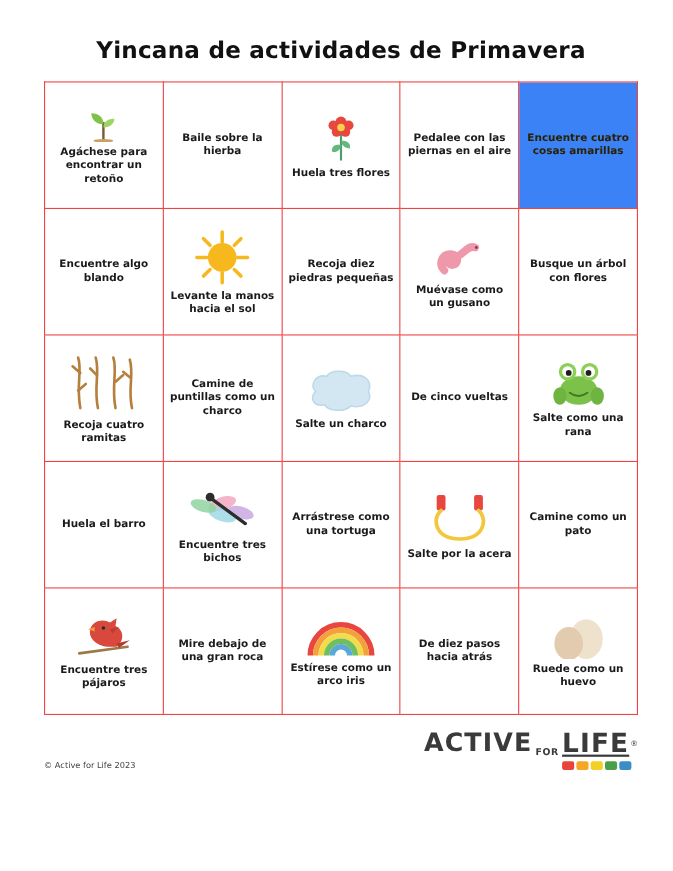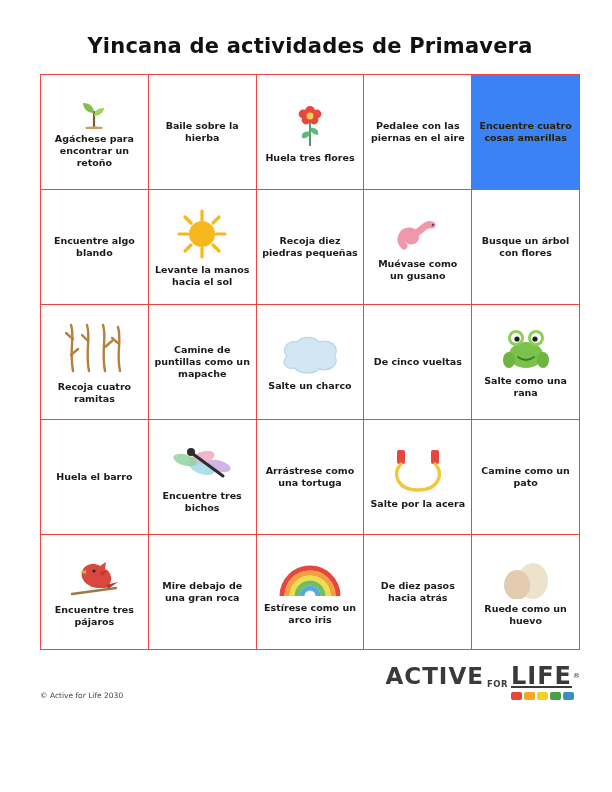--- a/index.html
+++ b/index.html
@@ -243,21 +243,21 @@
                     <path d="M42 26 L49 20"></path>
                     <path d="M55 6 C59 20 53 32 57 50"></path>
                     <path d="M55 22 L49 17"></path>
                   </g>
                 </svg></div>
               <div class="cell-text">Recoja cuatro ramitas</div>
             </div>
           </td>
           <td>
             <div class="cell-inner">
-              <div class="cell-text">Camine de puntillas como un mapache</div>
+              <div class="cell-text">Camine de puntillas como un charco</div>
             </div>
           </td>
           <td>
             <div class="cell-inner">
               <div class="cell-icon"><svg width="66" height="42" viewBox="0 0 66 42">
                   <path d="M10 22 C4 16 10 6 20 8 C24 2 38 2 42 8 C54 5 62 12 58 22 C62 30 54 38 42 35 C36 41 22 40 18 34 C8 36 4 28 10 22 Z" fill="#d3e7f3" stroke="#bcd9ea" stroke-width="1.4"></path>
                 </svg></div>
               <div class="cell-text">Salte un charco</div>
             </div>
           </td>
@@ -367,21 +367,21 @@
                   <ellipse cx="18" cy="26" rx="13" ry="15" fill="#e2cbae"></ellipse>
                 </svg></div>
               <div class="cell-text">Ruede como un huevo</div>
             </div>
           </td>
         </tr>
       </tbody>
   </table>
 
   <div class="footer">
-    <div class="copyright">© Active for Life 2030</div>
+    <div class="copyright">© Active for Life 2023</div>
     <div class="logo">
       <div class="logo-row">
         <span class="logo-active">ACTIVE</span>
         <span class="logo-for">FOR</span>
         <span class="logo-life">LIFE</span>
         <span class="logo-reg">®</span>
       </div>
       <div class="logo-bars" id="logo-bars">
           <span style="background: rgb(232, 68, 58);"></span>
           <span style="background: rgb(245, 166, 35);"></span>

